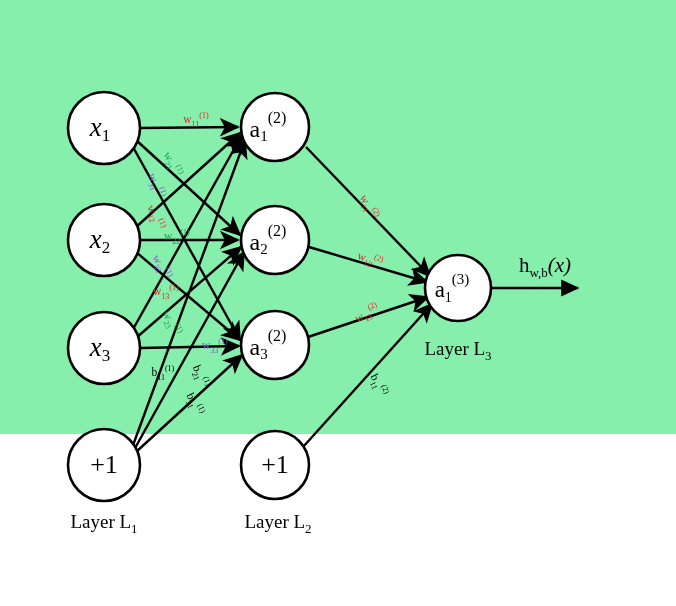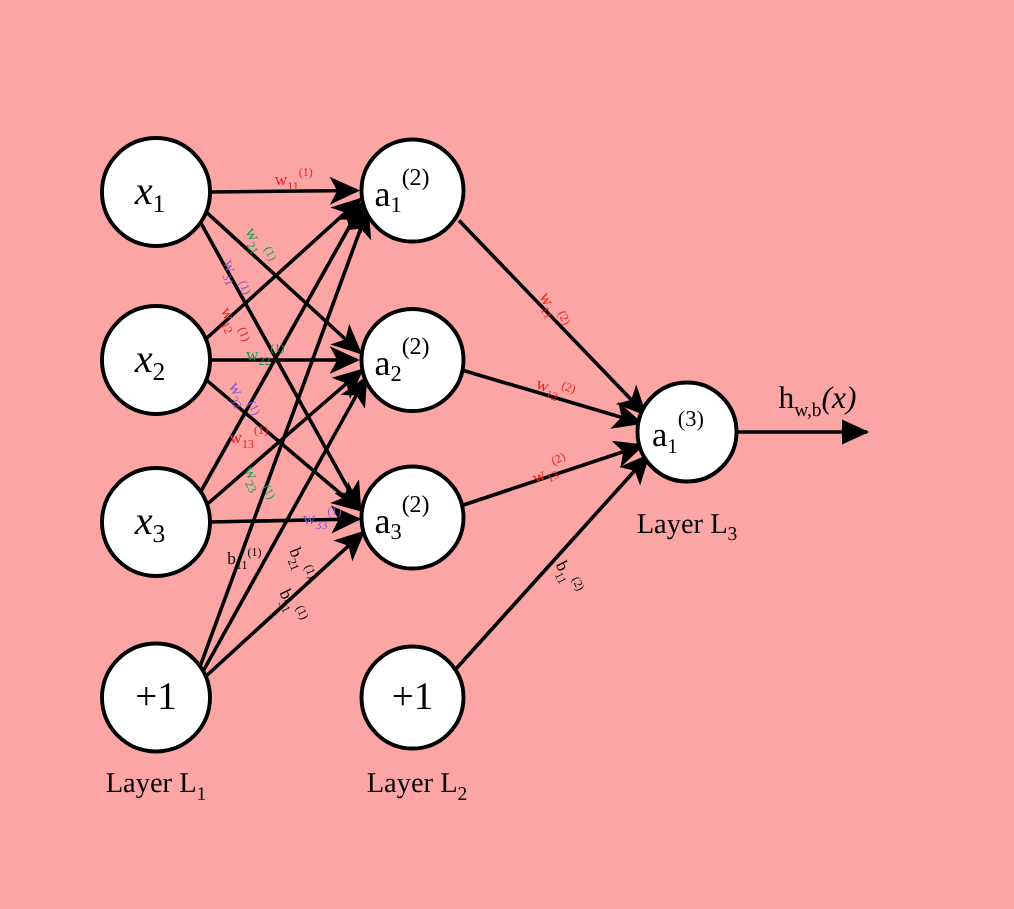--- a/index.html
+++ b/index.html
@@ -9,22 +9,22 @@
   }
   body {
     width: 676px;
     height: 606px;
     font-family: "Liberation Serif", serif;
     overflow: hidden;
   }
   #diagram-root {
     position: relative;
     width: 676px;
-    height: 606px;
-    background: #fca5a5;
+    height: 434px;
+    background: #86efac;
   }
   svg#nn-svg {
     position: absolute;
     left: 0;
     top: 0;
     width: 676px;
     height: 606px;
   }
   .node-circle {
     fill: #ffffff;

